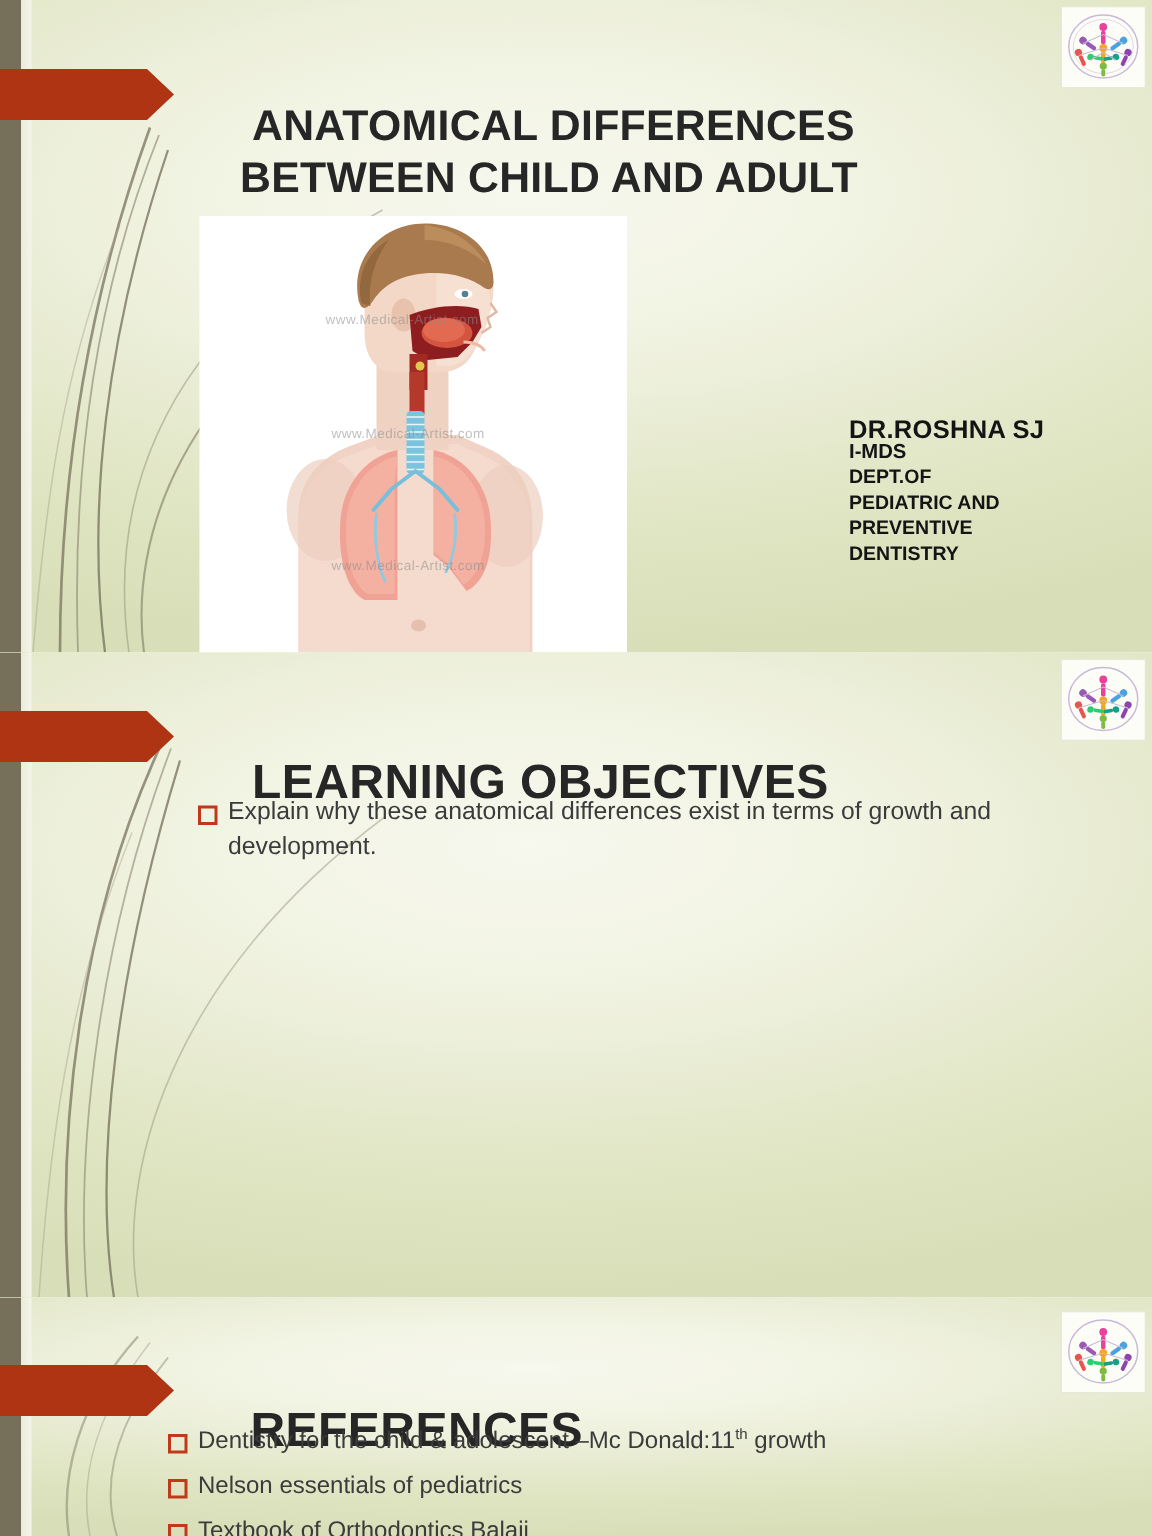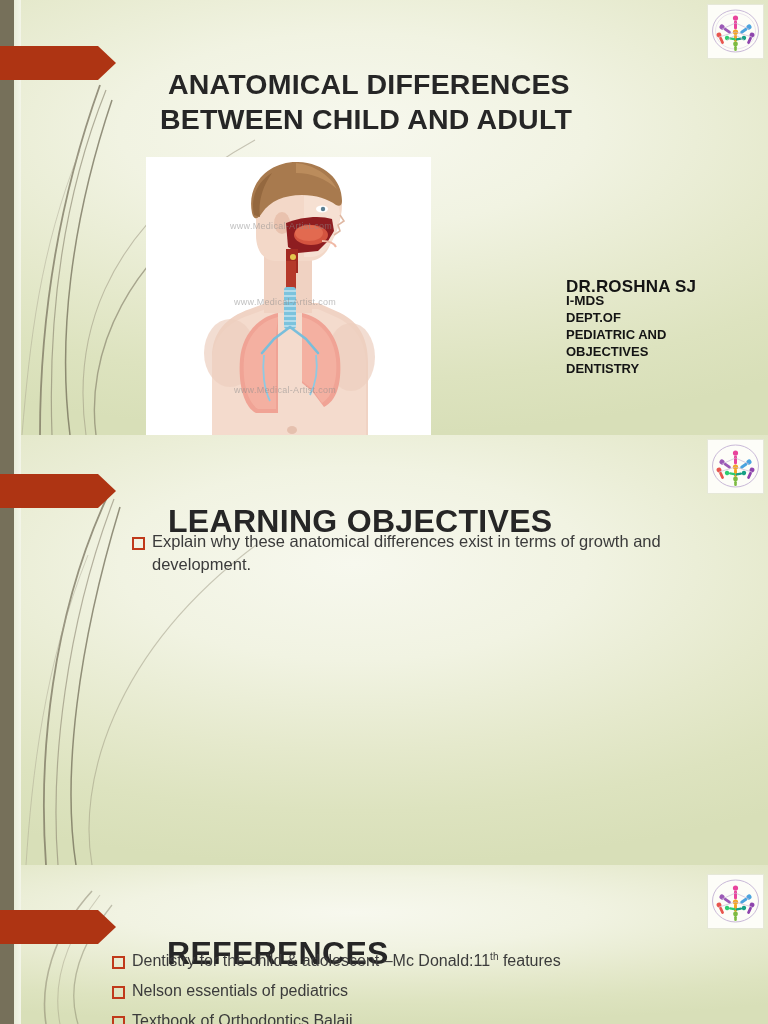--- a/index.html
+++ b/index.html
@@ -148,21 +148,21 @@
           <path d="M14 24 L27.5 18 L41 24 M11 32 L27.5 27 L44 32 M19 35 L27.5 30 L36 35" stroke="#c8b8d4" stroke-width=".7" fill="none"></path>
         </g>
       </svg>
     </div>
 
     <h1 class="title-main">
       <span>ANATOMICAL DIFFERENCES</span>
       <span class="l2">BETWEEN CHILD AND ADULT</span>
     </h1>
 
-    <figure class="hero" style="margin:13px;">
+    <figure class="hero" style="margin:0;">
       <svg viewBox="0 0 285 291" width="285" height="291">
         <rect width="285" height="291" fill="#ffffff"></rect>
 
         <path d="M66 291 L66 200 C66 176 80 160 104 152 L120 146 L172 146 L190 154 C212 163 222 180 222 205 L222 291 Z" fill="#f0d3c4"></path>
         <path d="M66 291 L66 205 C66 182 80 166 104 158 L120 152 L172 152 L190 160 C210 169 220 186 220 208 L220 291 Z" fill="#f4dbcd"></path>
 
         <ellipse cx="84" cy="196" rx="26" ry="34" fill="#eccfbf" opacity=".7"></ellipse>
         <ellipse cx="205" cy="200" rx="24" ry="34" fill="#eccfbf" opacity=".7"></ellipse>
 
         <path d="M118 96 L118 156 L166 156 L166 92 Z" fill="#f0d2c2"></path>
@@ -217,21 +217,21 @@
       <figcaption class="wm" style="left:88px;top:140px;">www.Medical-Artist.com</figcaption>
       <figcaption class="wm" style="left:88px;top:228px;">www.Medical-Artist.com</figcaption>
     </figure>
 
     <div class="author">
       <div class="name">DR.ROSHNA SJ</div>
       <div class="yr">I-MDS</div>
       <div class="dept">
         <div>DEPT.OF</div>
         <div>PEDIATRIC AND</div>
-        <div>OBJECTIVES</div>
+        <div>PREVENTIVE</div>
         <div>DENTISTRY</div>
       </div>
     </div>
   </section>
 
   <section class="slide s2">
     <div class="olive-bar"></div>
     <div class="olive-bar2"></div>
 
     <svg class="grass" viewBox="0 0 260 430" preserveAspectRatio="none">
@@ -356,21 +356,21 @@
           <path d="M14 24 L27.5 18 L41 24 M11 32 L27.5 27 L44 32" stroke="#c8b8d4" stroke-width=".7" fill="none"></path>
         </g>
       </svg>
     </div>
 
     <h2 class="sec-title">REFERENCES</h2>
 
     <ul class="bullets" style="margin:0;padding:0;list-style:none;">
       <li class="bullet">
         <span class="sq"></span>
-        <span class="txt"><span>Dentistry for the child &amp; adolescent –Mc Donald:11</span><span class="sup">th</span><span> features</span></span>
+        <span class="txt"><span>Dentistry for the child &amp; adolescent –Mc Donald:11</span><span class="sup">th</span><span> growth</span></span>
       </li>
       <li class="bullet">
         <span class="sq"></span>
         <span class="txt">Nelson essentials of pediatrics</span>
       </li>
       <li class="bullet">
         <span class="sq"></span>
         <span class="txt">Textbook of Orthodontics Balaji</span>
       </li>
     </ul>

